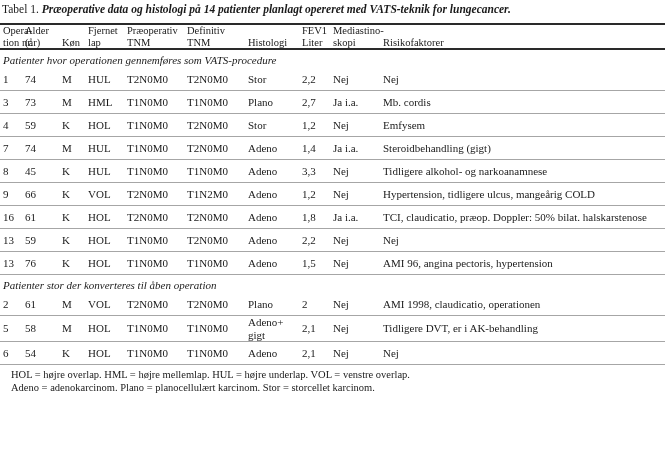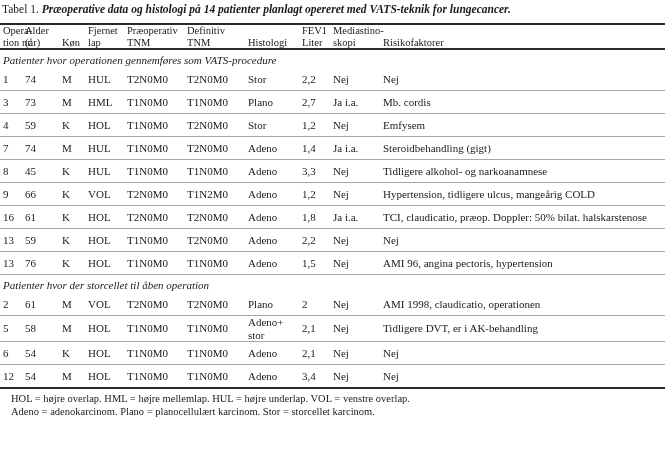--- a/index.html
+++ b/index.html
@@ -259,67 +259,55 @@
           <td>K</td>
           <td>HOL</td>
           <td>T1N0M0</td>
           <td>T1N0M0</td>
           <td class="wrap">Adeno</td>
           <td>1,5</td>
           <td>Nej</td>
           <td>AMI 96, angina pectoris, hypertension</td>
         </tr>
         <tr class="section-row">
-          <td colspan="10">Patienter hvor der storcellet til åben operation</td>
+          <td colspan="10">Patienter stor der konverteres til åben operation</td>
         </tr>
         <tr class="data-row">
           <td>2</td>
           <td>61</td>
           <td>M</td>
           <td>VOL</td>
           <td>T2N0M0</td>
           <td>T2N0M0</td>
           <td class="wrap">Plano</td>
           <td>2</td>
           <td>Nej</td>
           <td>AMI 1998, claudicatio, operationen</td>
         </tr>
         <tr class="data-row">
           <td>5</td>
           <td>58</td>
           <td>M</td>
           <td>HOL</td>
           <td>T1N0M0</td>
           <td>T1N0M0</td>
-          <td class="wrap">Adeno+ stor</td>
+          <td class="wrap">Adeno+ gigt</td>
           <td>2,1</td>
           <td>Nej</td>
           <td>Tidligere DVT, er i AK-behandling</td>
         </tr>
         <tr class="data-row">
           <td>6</td>
           <td>54</td>
           <td>K</td>
           <td>HOL</td>
           <td>T1N0M0</td>
           <td>T1N0M0</td>
           <td class="wrap">Adeno</td>
           <td>2,1</td>
-          <td>Nej</td>
-          <td>Nej</td>
-        </tr>
-        <tr class="data-row last">
-          <td>12</td>
-          <td>54</td>
-          <td>M</td>
-          <td>HOL</td>
-          <td>T1N0M0</td>
-          <td>T1N0M0</td>
-          <td class="wrap">Adeno</td>
-          <td>3,4</td>
           <td>Nej</td>
           <td>Nej</td>
         </tr>
       </tbody>
   </table>
 
   <div class="footnotes">
     <div>HOL = højre overlap. HML = højre mellemlap. HUL = højre underlap. VOL = venstre overlap.</div>
     <div>Adeno = adenokarcinom. Plano = planocellulært karcinom. Stor = storcellet karcinom.</div>
   </div>

